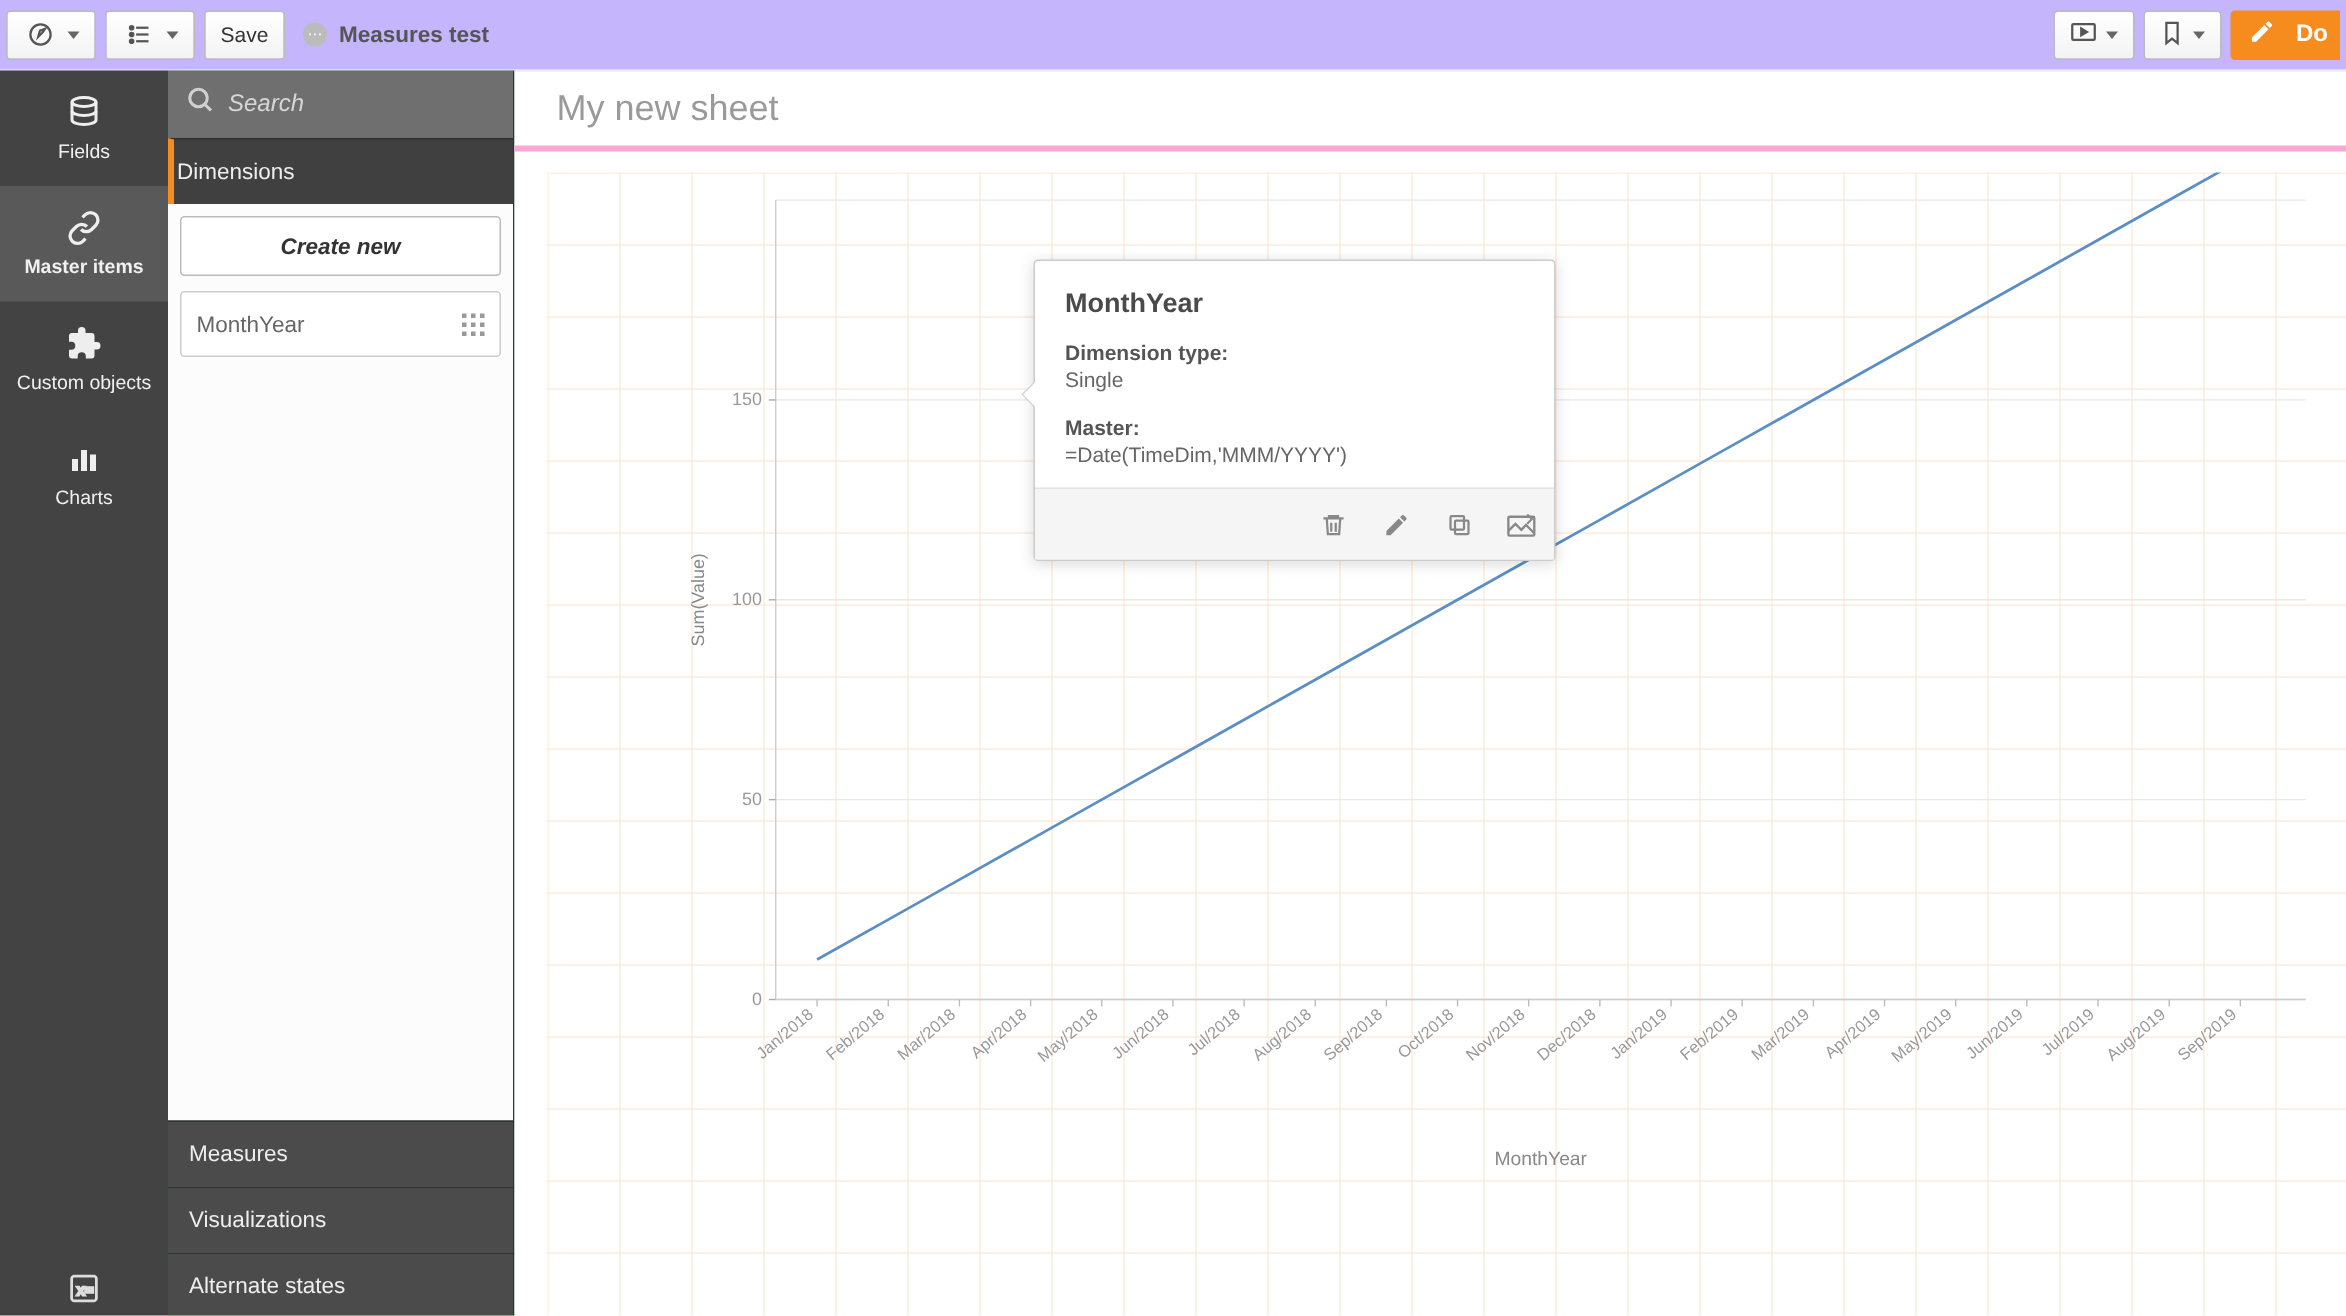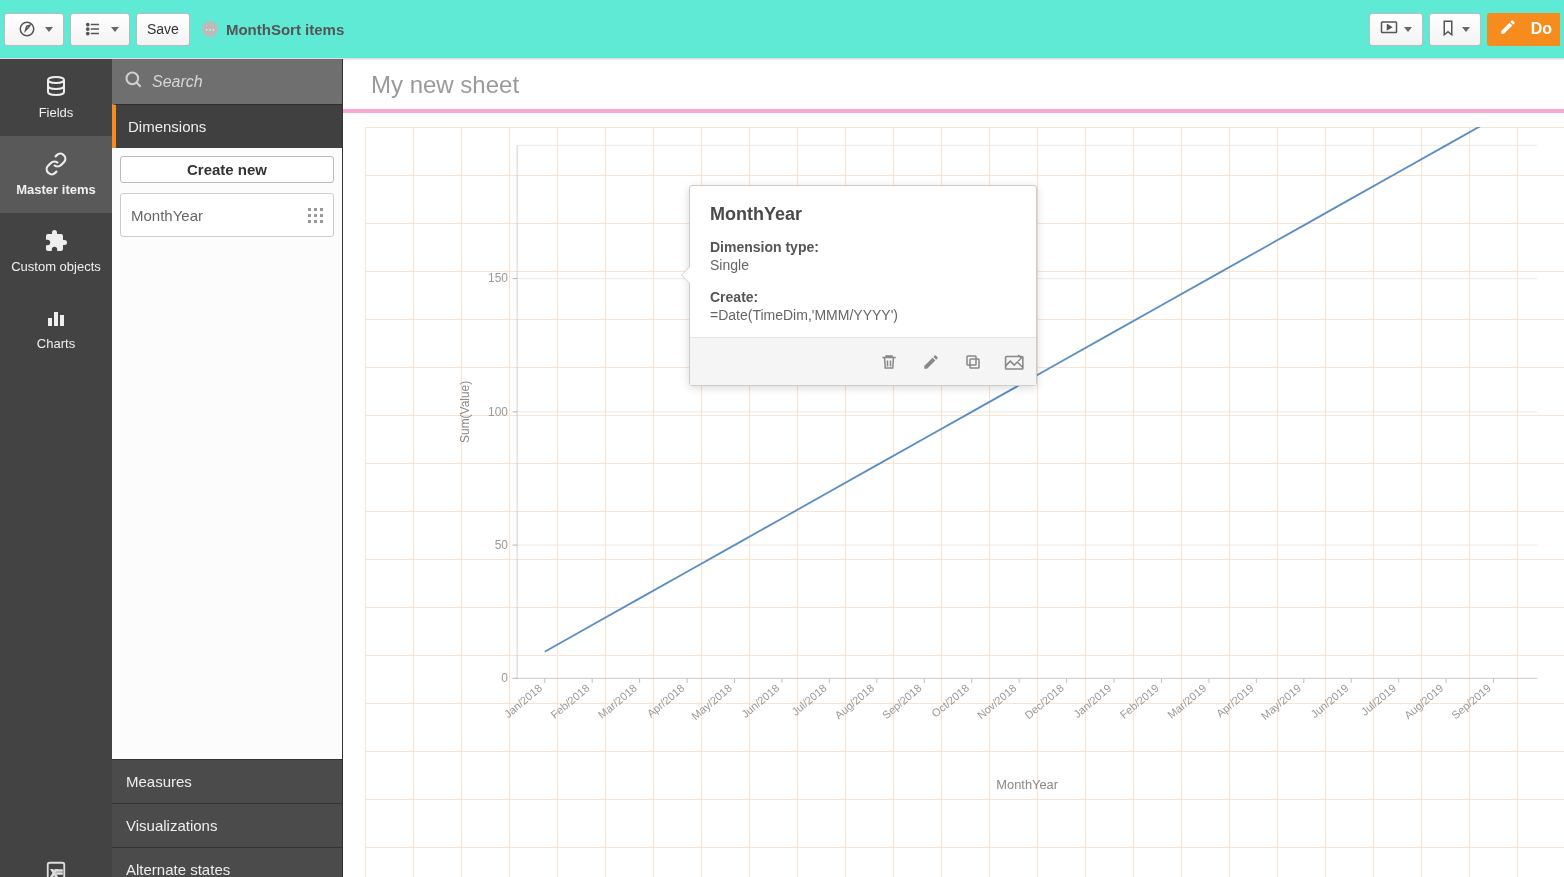--- a/index.html
+++ b/index.html
@@ -1,25 +1,25 @@
 <!DOCTYPE html>
 <html><head>
 <meta charset="utf-8">
 <style>
 * { margin: 0; padding: 0; box-sizing: border-box; font-family: "Segoe UI", Arial, sans-serif; }
 html, body { width: 1564px; height: 877px; overflow: hidden; background: #fff; }
 
 
 .toolbar {
-  height: 59px;
+  height: 47px;
   display: flex;
   align-items: center;
   padding: 0 4px;
   border-bottom: 1px solid #ddd;
-  background: #5eead4;
+  background: #c4b5fd;
   gap: 6px;
   justify-content: flex-end;
 }
 .tb-btn {
   height: 33px;
   border: 1px solid #bbb;
   background: linear-gradient(#fff,#f3f3f3);
   border-radius: 3px;
   display: flex;
   align-items: center;
@@ -129,37 +129,38 @@
   background: #404040;
   color: #eee;
   font-size: 15px;
   display: flex; align-items: center;
   padding: 0 14px;
   border-top: 1px solid #2f2f2f;
   cursor: pointer;
 }
 .accordion-head.active {
   border-left: 4px solid #f68c1e;
-  padding-left: 12px;
+  padding-left: 2px;
 }
 .dim-body {
   background: #fcfcfc;
   flex: 1;
   padding: 8px;
   display: flex; flex-direction: column; gap: 10px;
 }
 .create-btn {
-  height: 27px;
+  height: 40px;
   border: 1px solid #bbb;
   border-radius: 3px;
   background: #fff;
   font-size: 15px;
   font-weight: 600;
   color: #333;
   cursor: pointer;
+  font-style: italic;
 }
 .dim-item {
   height: 44px;
   border: 1px solid #ccc;
   border-radius: 3px;
   background: #fff;
   display: flex; align-items: center;
   padding: 0 10px;
   color: #666;
   font-size: 15px;
@@ -288,21 +289,21 @@
           <line x1="9" y1="18" x2="20" y2="18"></line>
         </svg>
     </span>
     <span class="caret"></span>
   </button>
   <button class="tb-btn">
     <span>Save</span>
   </button>
   <div class="app-title-wrap">
     <span class="app-circle">⋯</span>
-    <span class="app-title">MonthSort items</span>
+    <span class="app-title">Measures test</span>
   </div>
   <div class="toolbar-spacer"></div>
   <button class="tb-right-btn">
     <span>
       <svg width="18" height="16" viewBox="0 0 24 20" fill="none" stroke="#555" stroke-width="2">
           <rect x="2" y="2" width="20" height="14" rx="1"></rect>
           <path d="M10 6l5 3-5 3z" fill="#555"></path>
         </svg>
     </span>
     <span class="caret"></span>
@@ -484,21 +485,21 @@
           <text x="0" y="0" transform="translate(1130.5581395348836,612) rotate(-40)" text-anchor="end" fill="#999" font-size="12">Sep/2019</text>
           <text x="625" y="720" text-anchor="middle" fill="#888" font-size="14">MonthYear</text>
         </svg>
     </div>
 
     <div class="popover">
       <div class="pop-body">
         <div class="pop-title">MonthYear</div>
         <div class="pop-field-label">Dimension type:</div>
         <div class="pop-field-value">Single</div>
-        <div class="pop-field-label" style="margin-top:16px">Create:</div>
+        <div class="pop-field-label" style="margin-top:16px">Master:</div>
         <div class="pop-field-value">=Date(TimeDim,'MMM/YYYY')</div>
       </div>
       <div class="pop-footer">
         <span class="pop-action">
           <svg width="18" height="20" viewBox="0 0 24 24" fill="none" stroke="#888" stroke-width="2">
               <path d="M3 6h18M8 6V4h8v2M6 6l1 14h10l1-14M10 10v8M14 10v8"></path>
             </svg>
         </span>
         <span class="pop-action">
           <svg width="18" height="18" viewBox="0 0 24 24" fill="#888">

